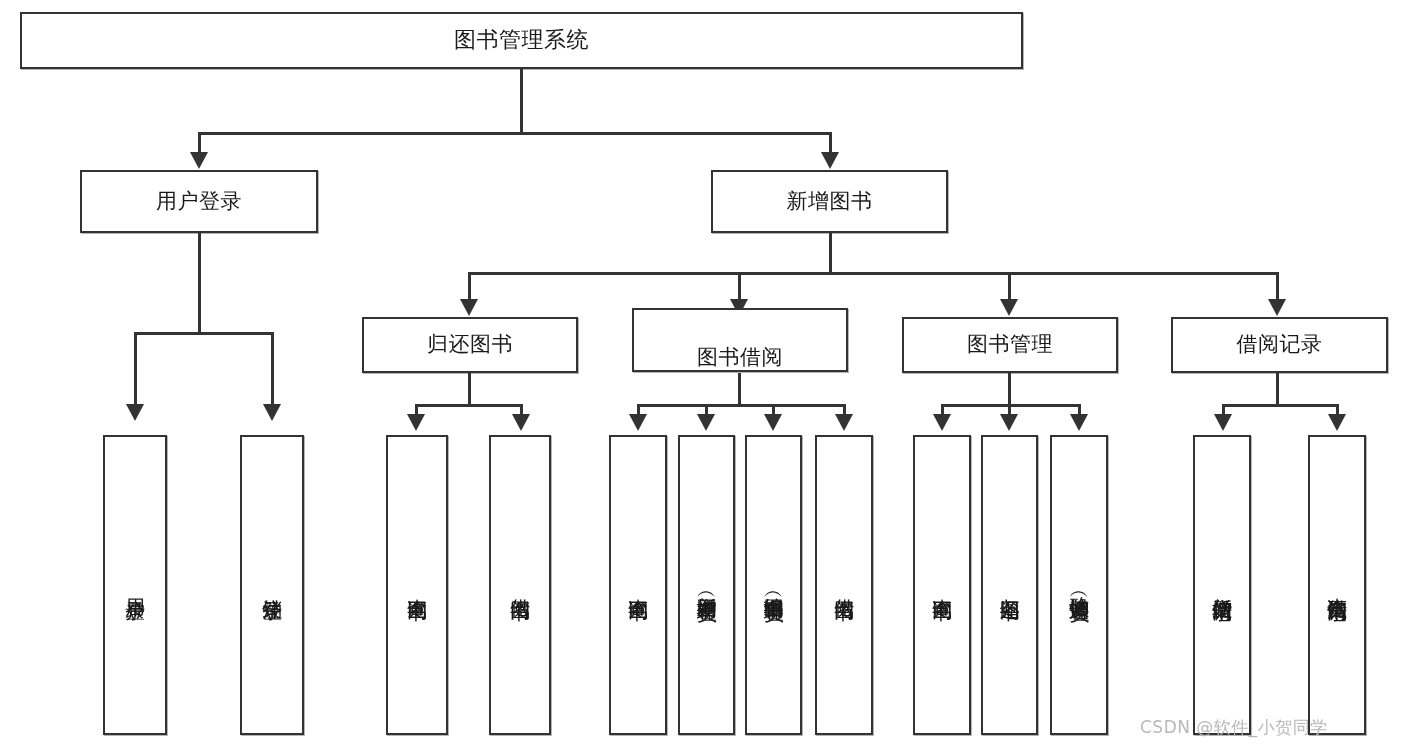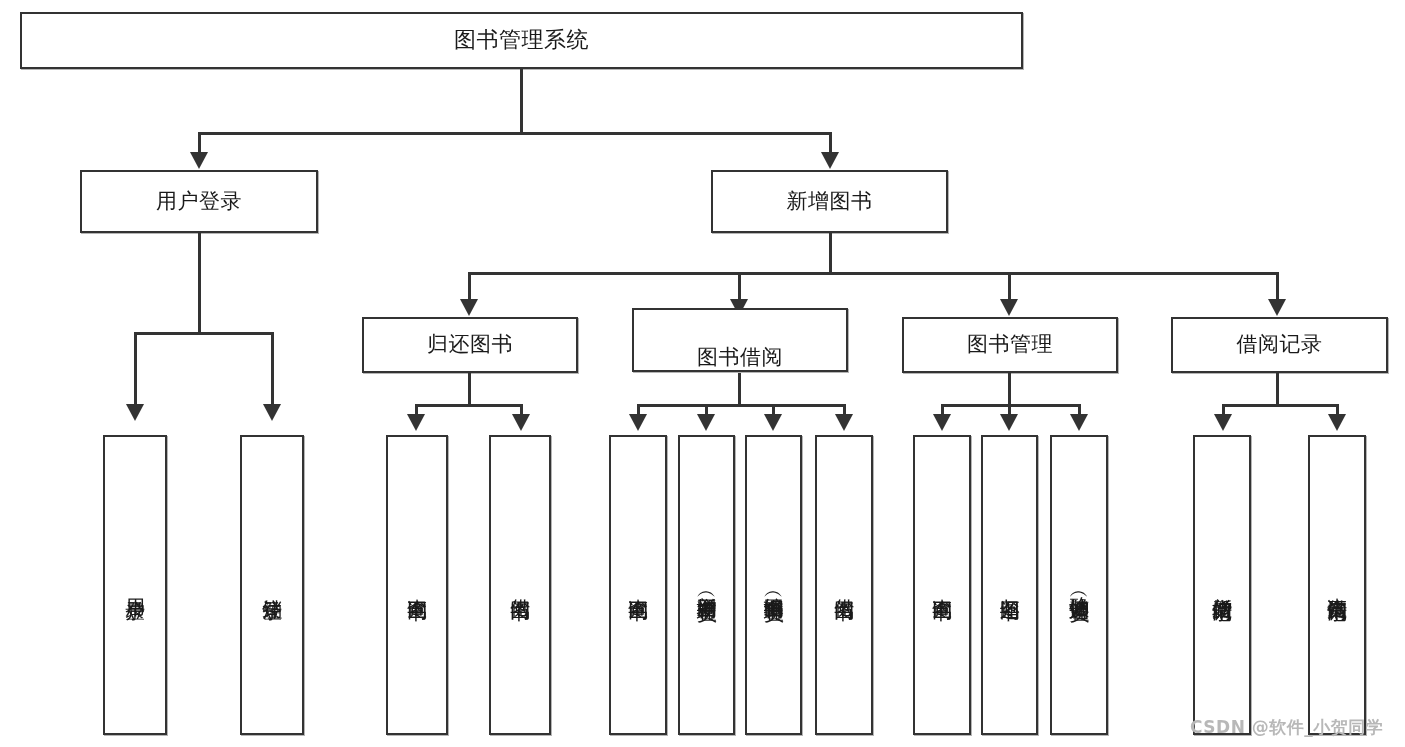--- a/index.html
+++ b/index.html
@@ -222,15 +222,15 @@
     <span class="vlabel">确认归还（管理员）</span>
   </div>
 
   <div class="node node-v" style="left:1193px; top:435px; width:58px; height:300px;">
     <span class="vlabel">新增借阅记录</span>
   </div>
   <div class="node node-v" style="left:1308px; top:435px; width:58px; height:300px;">
     <span class="vlabel">查询借阅记录</span>
   </div>
 
-  <div class="watermark" style="left:1190px; top:716px;font-weight:bold;">CSDN @软件_小贺同学</div>
+  <div class="watermark" style="left:1140px; top:716px;">CSDN @软件_小贺同学</div>
 
 </div>
 
 </body></html>

